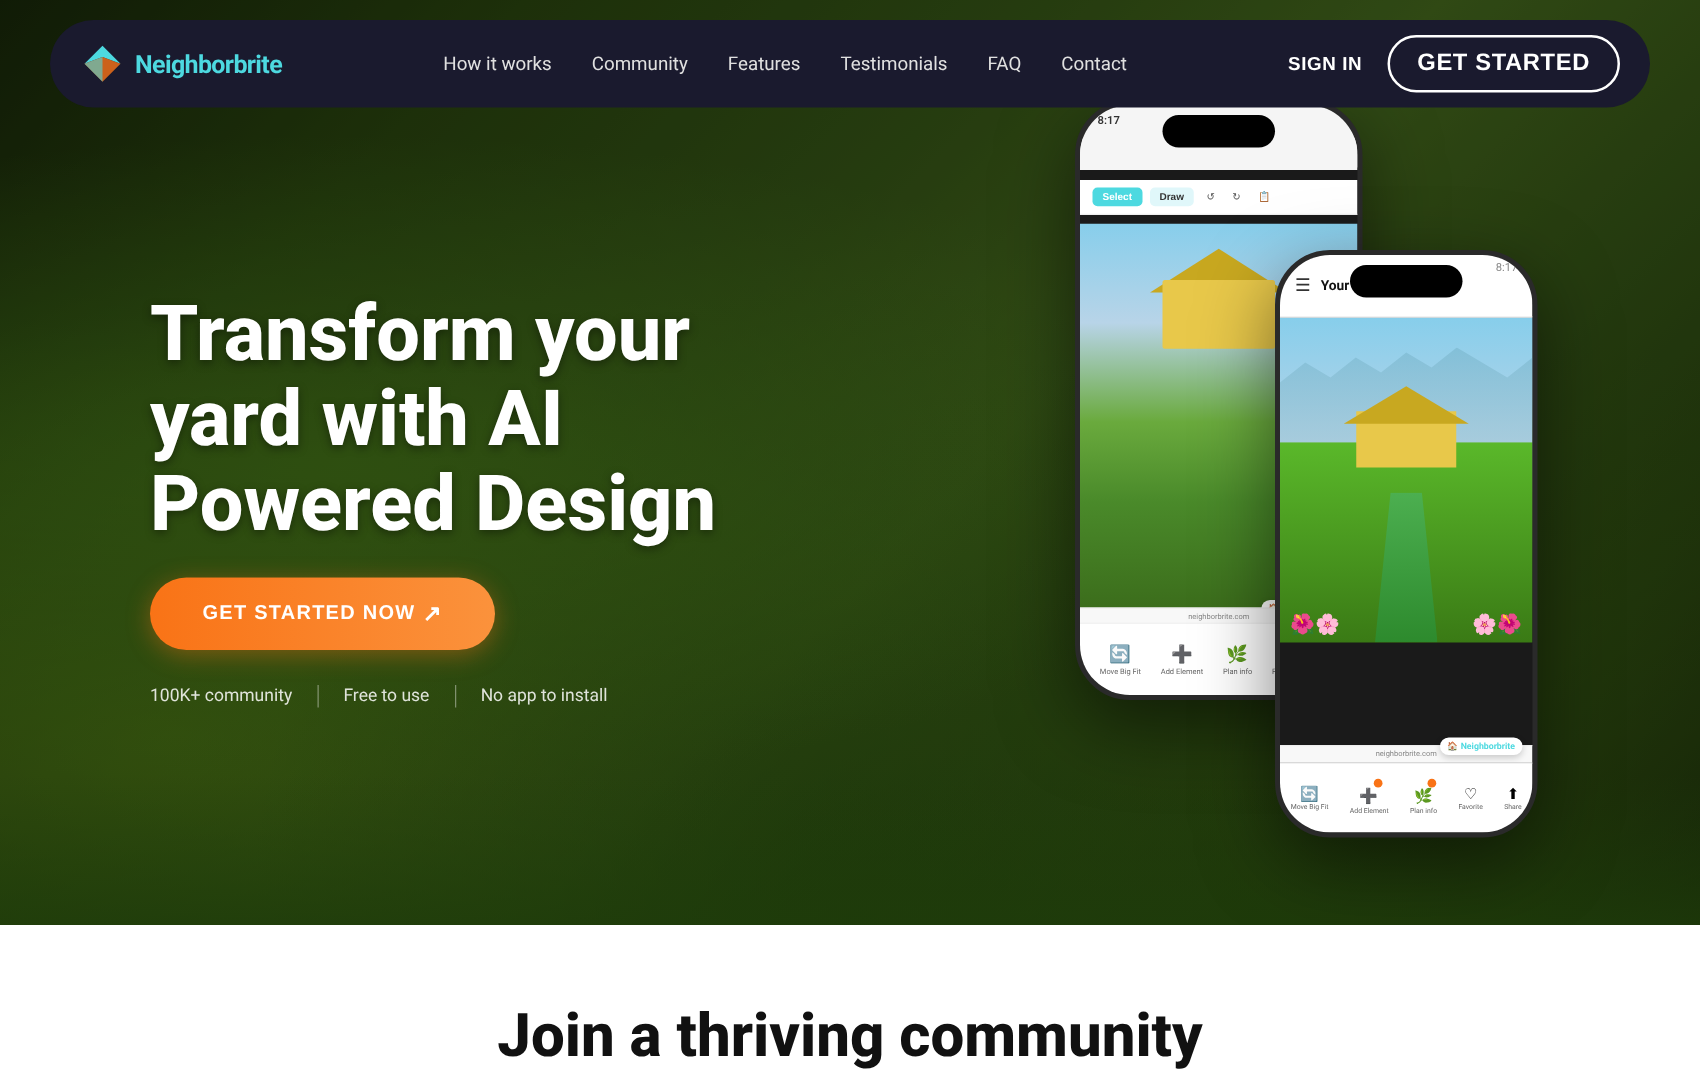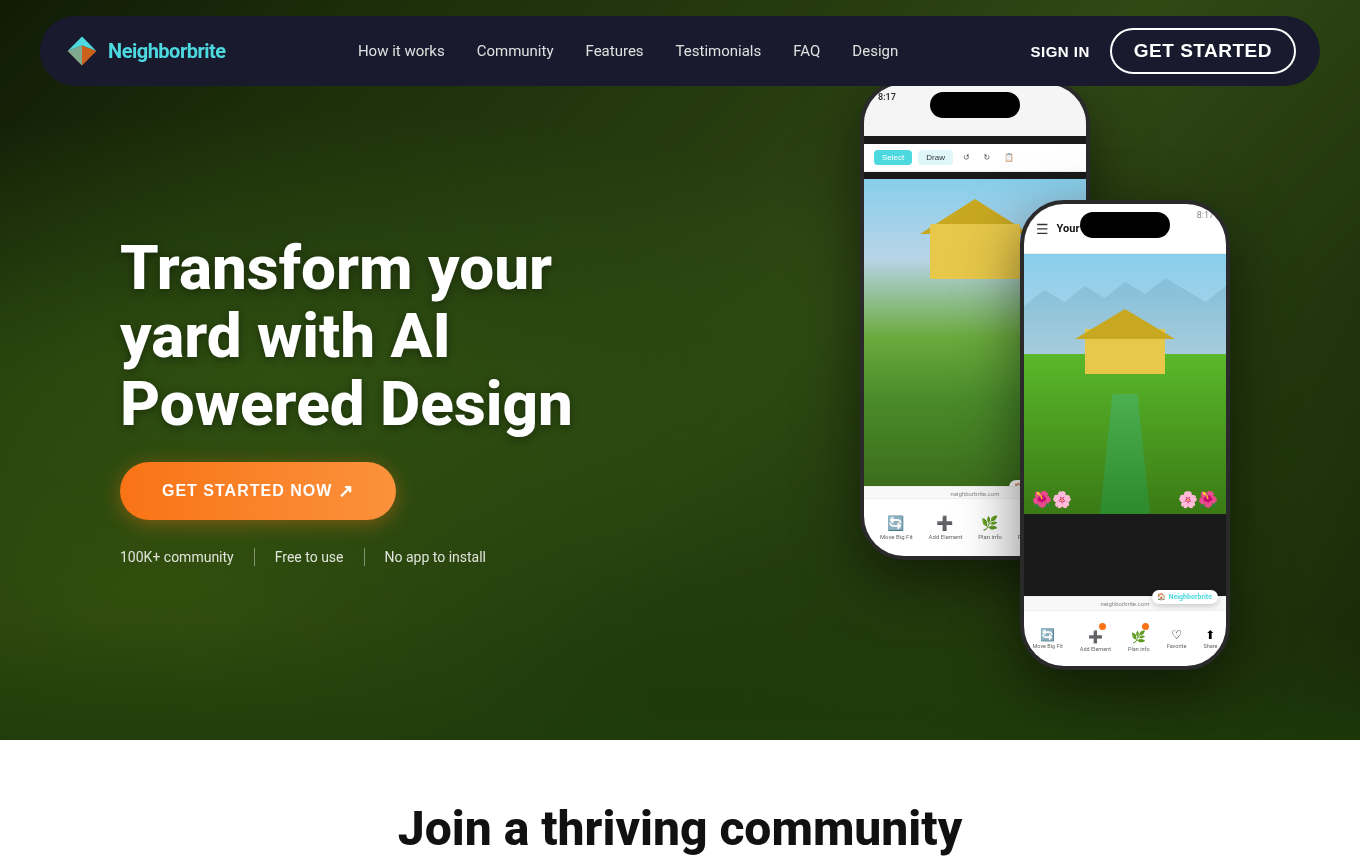--- a/index.html
+++ b/index.html
@@ -262,20 +262,21 @@
       gap: 6px;
       padding: 6px 10px;
       border-bottom: 1px solid #eee;
     }
     .toolbar-btn {
       font-size: 8px;
       padding: 3px 8px;
       border-radius: 4px;
       border: none;
       cursor: default;
+      font-weight: bold;
     }
     .toolbar-btn.select { background: #4dd9e0; color: white; }
     .toolbar-btn.draw { background: #e0f7fa; color: #333; }
     .toolbar-icon {
       font-size: 8px;
       color: #555;
       padding: 2px 4px;
     }
     .phone-garden-img {
       position: absolute;
@@ -439,21 +440,21 @@
       <span style="color:#4dd9e0">N</span><span>eighborbrite</span>
     </span>
   </div>
 
   <div class="nav-links">
     <a class="nav-link">How it works</a>
     <a class="nav-link">Community</a>
     <a class="nav-link">Features</a>
     <a class="nav-link">Testimonials</a>
     <a class="nav-link">FAQ</a>
-    <a class="nav-link">Design</a>
+    <a class="nav-link">Contact</a>
   </div>
 
   <div class="nav-actions">
     <button class="sign-in-btn">SIGN IN</button>
     <button class="get-started-btn">GET STARTED</button>
   </div>
 </nav>
 
 <section class="hero">
   <div class="hero-bg"></div>

